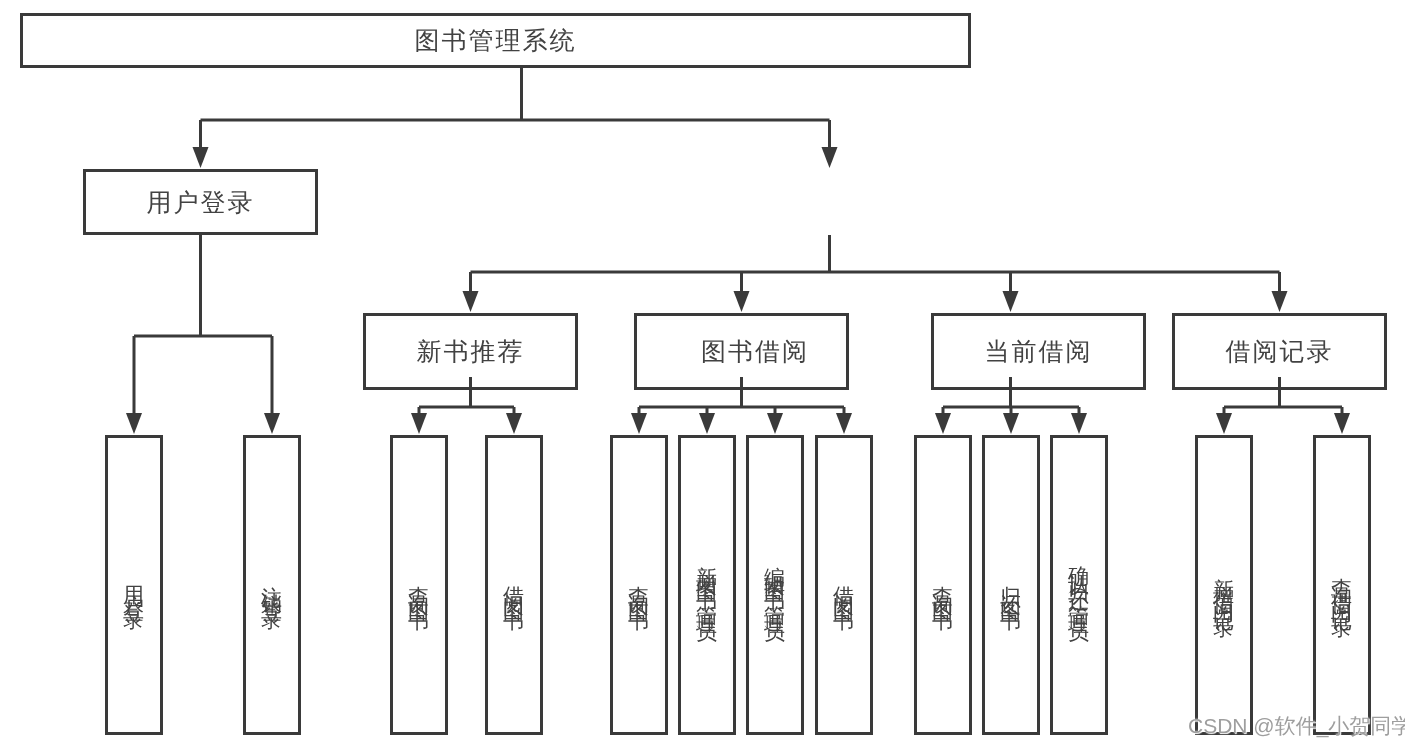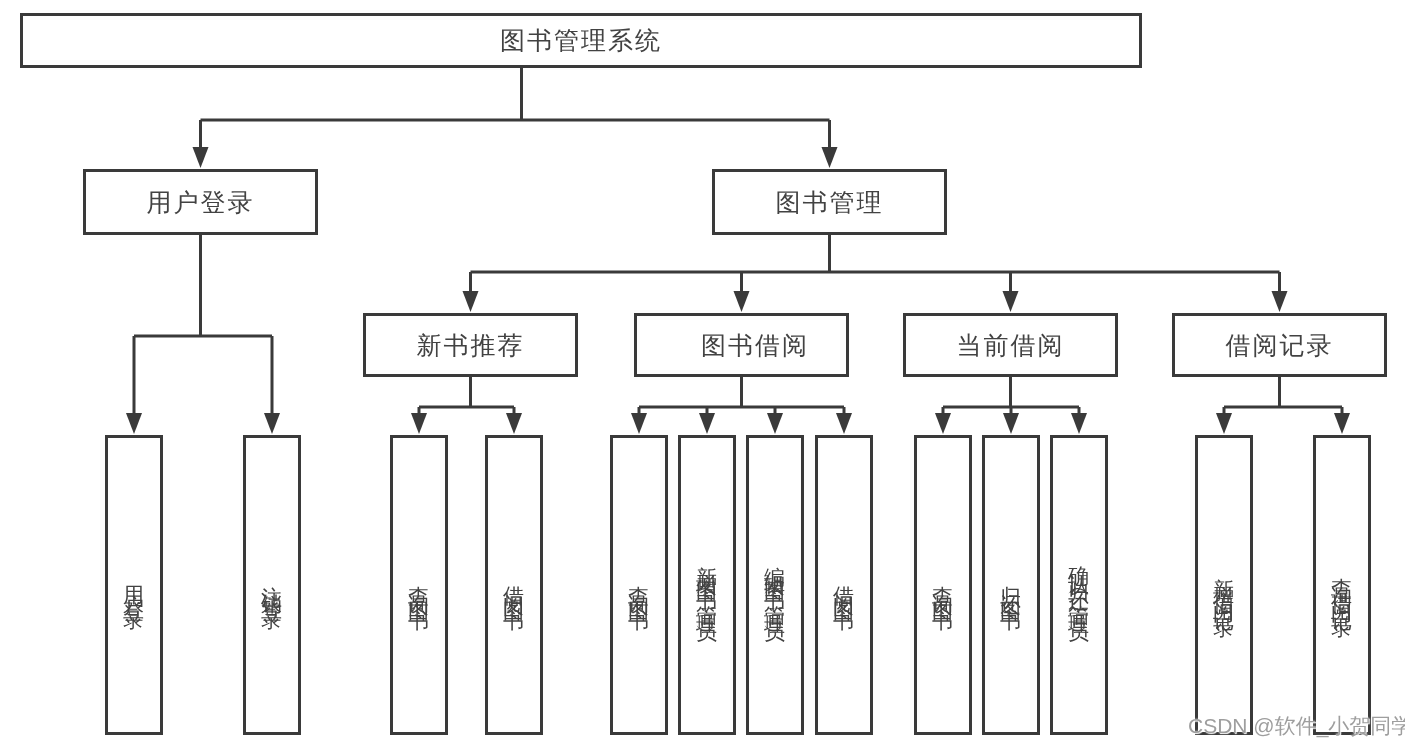--- a/index.html
+++ b/index.html
@@ -23,28 +23,28 @@
     align-items: center;
     justify-content: center;
     color: var(--text, #424242);
     z-index: 2;
   }
   .node .label {
     font-size: 25px;
     letter-spacing: 2px;
     white-space: nowrap;
   }
-  .root  { left: 20px;  top: 13px;  width: 1122px; height: 55px; }
+  .root  { left: 20px;  top: 13px;  width: 951px; height: 55px; }
   .l2    { top: 169px; width: 235px; height: 66px; }
   .l2a   { left: 83px; }
   .l2b   { left: 712px; }
-  .l3    { top: 313px; width: 215px; height: 64px; }
+  .l3    { top: 313px; width: 215px; height: 77px; }
   .g0 { left: 363px; }
   .g1 { left: 634px; padding-left: 27px; }
-  .g2 { left: 903px; }
+  .g2 { left: 931px; }
   .g3 { left: 1172px; }
   .leaf { top: 435px; width: 58px; height: 300px; }
   .leaf .vlabel {
     writing-mode: vertical-rl;
     text-orientation: mixed;
     font-size: 21px;
     letter-spacing: 8px;
     line-height: 1;
     white-space: nowrap;
   }
@@ -73,23 +73,20 @@
 <body>
 
 <div class="stage">
 
   <div class="node root">
     <span class="label">图书管理系统</span>
   </div>
 
   <div class="node l2 l2a">
     <span class="label">用户登录</span>
-  </div>
-  <div class="node l2 l2b">
-    <span class="label">图书管理</span>
   </div>
 
   <div class="node l3 g0">
     <span class="label">新书推荐</span>
   </div>
   <div class="node l3 g1">
     <span class="label">图书借阅</span>
   </div>
   <div class="node l3 g2">
     <span class="label">当前借阅</span>

